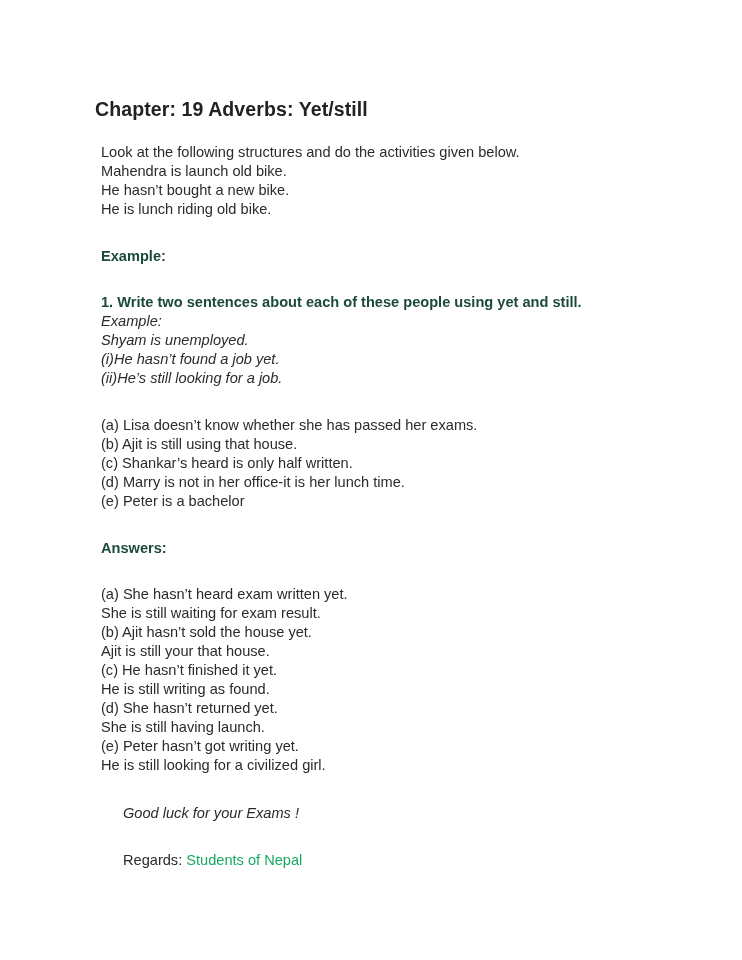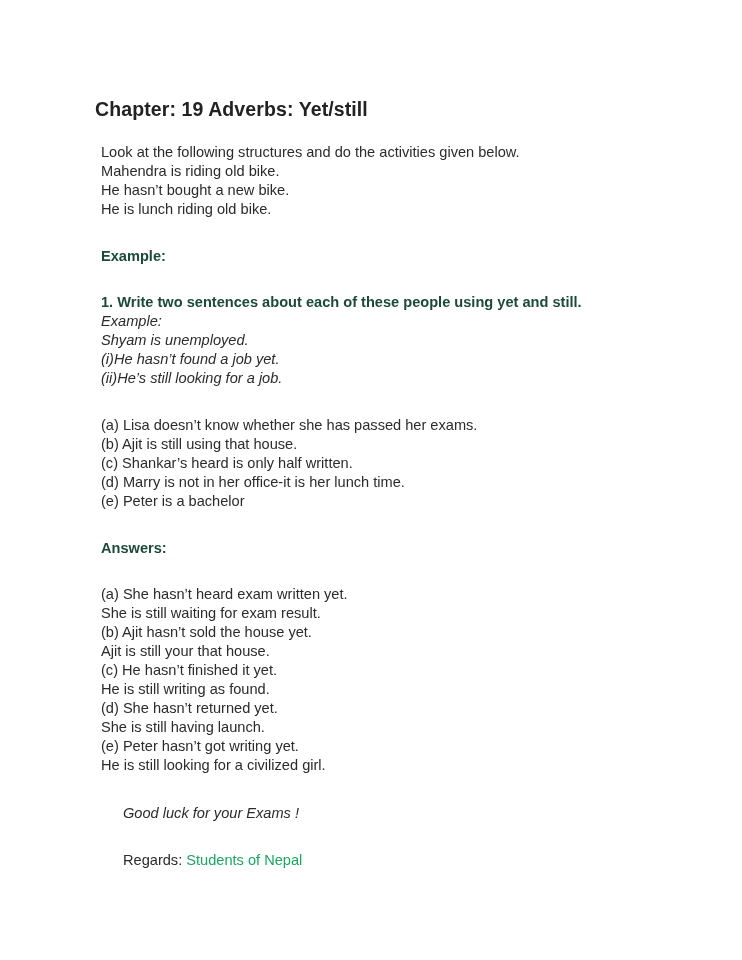--- a/index.html
+++ b/index.html
@@ -21,21 +21,21 @@
     .brand { color: #1aa860; font-weight: normal; }
   </style>
 </head>
 <body>
 
 <div class="page">
   <h1 class="title">Chapter: 19 Adverbs: Yet/still</h1>
 
   <div>
     <div class="line" style="top:143px">Look at the following structures and do the activities given below.</div>
-    <div class="line" style="top:162px">Mahendra is riding old bike.</div>
+    <div class="line" style="top:162px">Mahendra is launch old bike.</div>
     <div class="line" style="top:181px">He hasn’t bought a new bike.</div>
     <div class="line" style="top:200px">He is lunch riding old bike.</div>
   </div>
 
   <div class="line heading" style="top:247px">Example:</div>
 
   <div>
     <div class="line heading" style="top:293px">1. Write two sentences about each of these people using yet and still.</div>
     <div class="line italic" style="top:312px">Example:</div>
     <div class="line italic" style="top:331px">Shyam is unemployed.</div>

